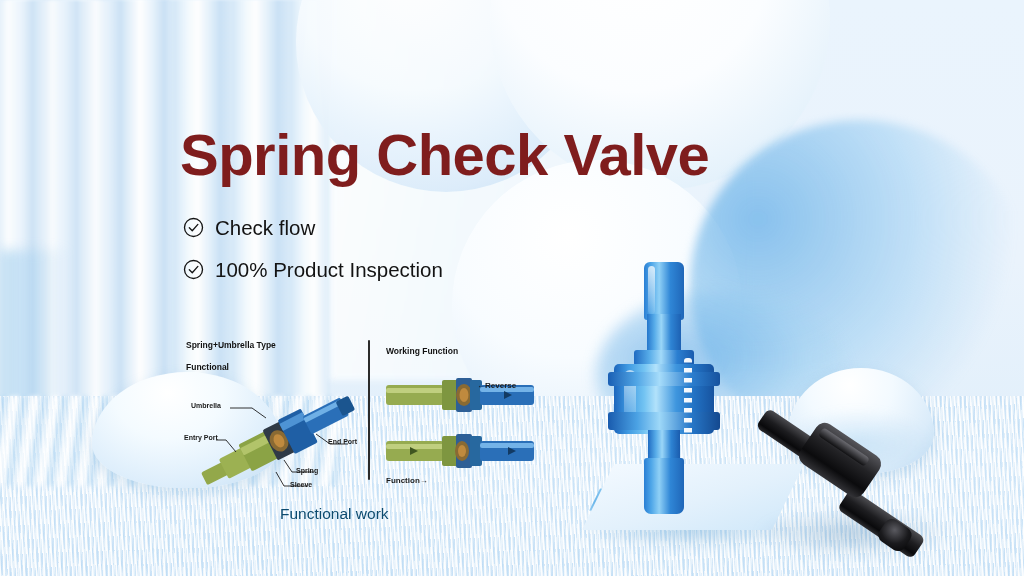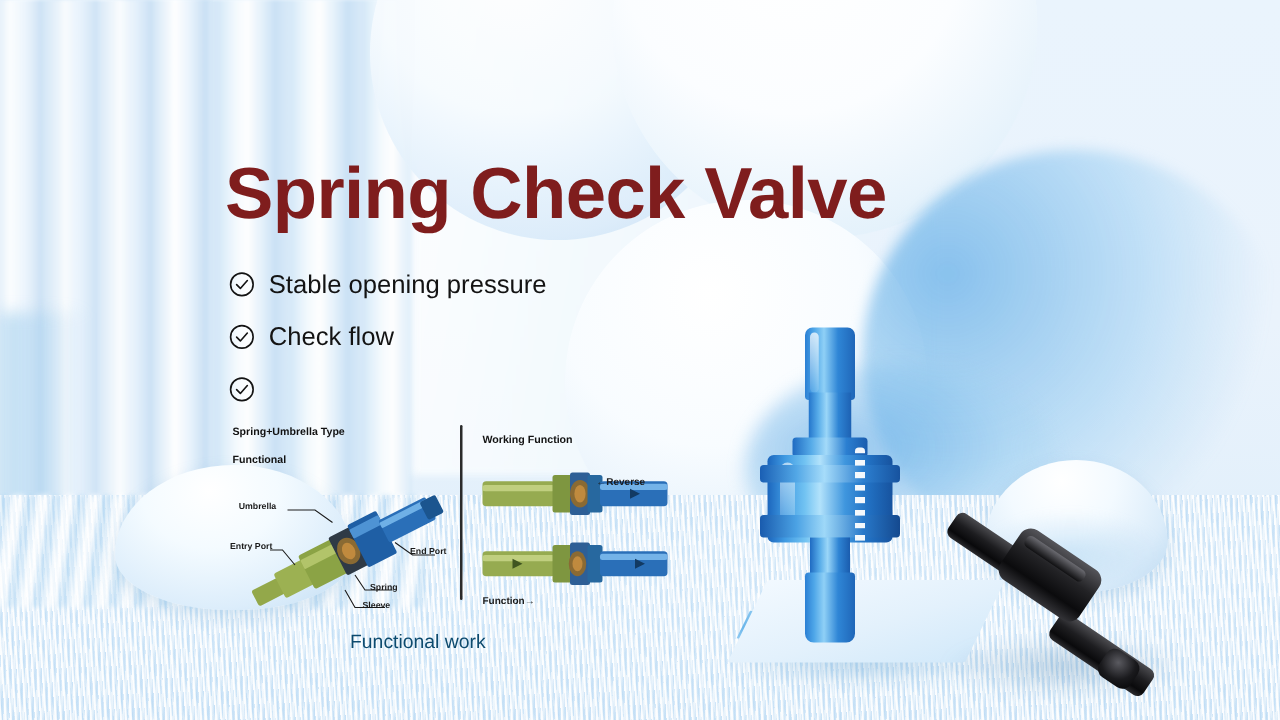--- a/index.html
+++ b/index.html
@@ -293,41 +293,35 @@
     <div class="kv kv-tube-b"></div>
     <div class="kv kv-hub"></div>
     <div class="kv kv-ring"></div>
     <div class="kv kv-cap"></div>
   </div>
 
   <div class="title">Spring Check Valve</div>
 
   <div class="bullets">
 
-    <div class="bullet">
-      <svg class="chk" viewBox="0 0 24 24">
-        <circle cx="12" cy="12" r="10.3" fill="none" stroke="#141414" stroke-width="1.5"></circle>
-        <path d="M7.2 12.3 L10.6 15.7 L17 8.5" fill="none" stroke="#141414" stroke-width="1.5" stroke-linecap="round" stroke-linejoin="round"></path>
-      </svg>
-      <span class="btxt">Stable opening pressure</span>
-    </div>
 
     <div class="bullet">
       <svg class="chk" viewBox="0 0 24 24">
         <circle cx="12" cy="12" r="10.3" fill="none" stroke="#141414" stroke-width="1.5"></circle>
         <path d="M7.2 12.3 L10.6 15.7 L17 8.5" fill="none" stroke="#141414" stroke-width="1.5" stroke-linecap="round" stroke-linejoin="round"></path>
       </svg>
       <span class="btxt">Check flow</span>
     </div>
 
     <div class="bullet">
       <svg class="chk" viewBox="0 0 24 24">
         <circle cx="12" cy="12" r="10.3" fill="none" stroke="#141414" stroke-width="1.5"></circle>
         <path d="M7.2 12.3 L10.6 15.7 L17 8.5" fill="none" stroke="#141414" stroke-width="1.5" stroke-linecap="round" stroke-linejoin="round"></path>
       </svg>
+      <span class="btxt">100% Product Inspection</span>
     </div>
 
   </div>
 
   <div class="diagram">
 
     <div class="dg-h" style="left:6px; top:4px;">Spring+Umbrella Type</div>
     <div class="dg-h" style="left:6px; top:26px;">Functional</div>
 
     <div class="divider"></div>

